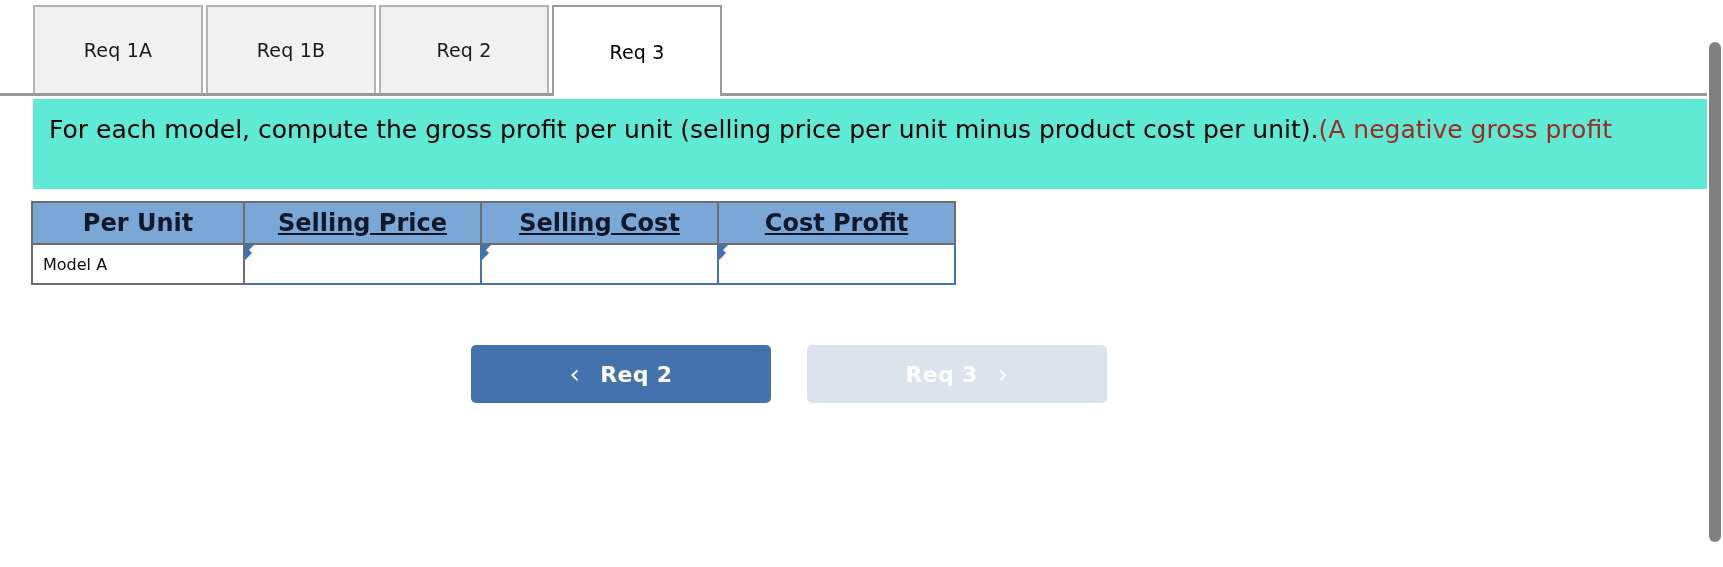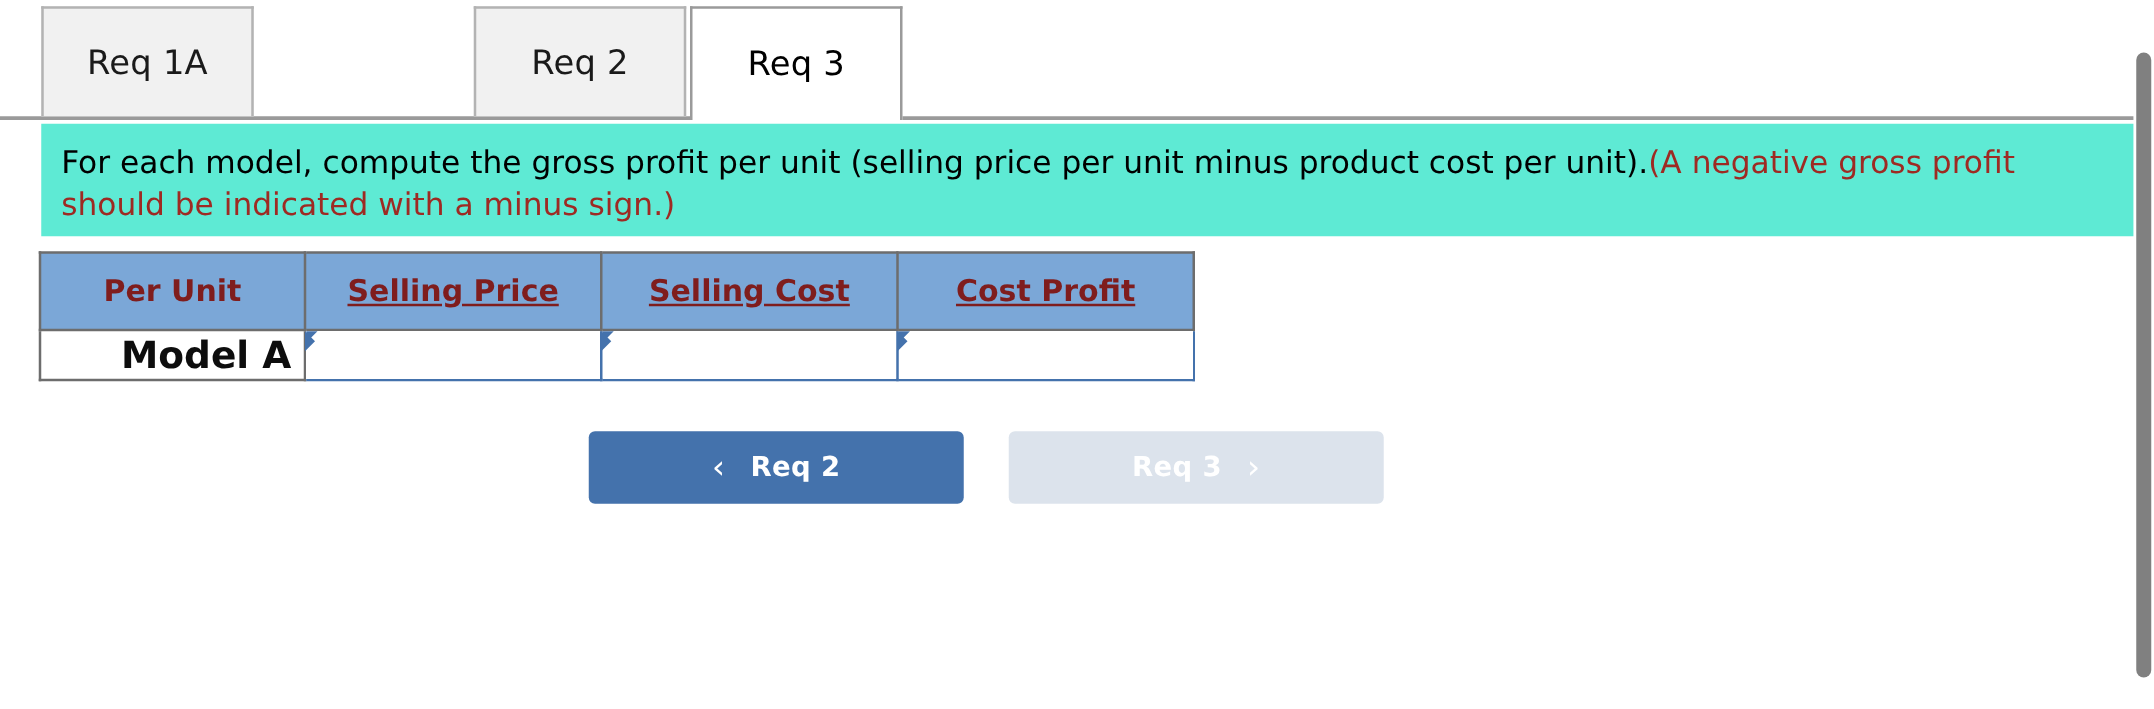--- a/index.html
+++ b/index.html
@@ -37,21 +37,21 @@
     border-bottom: 3px solid #9a9a9a;
   }
   .tab {
     position: absolute;
     top: 5px;
     height: 88px;
     box-sizing: border-box;
     display: flex;
     align-items: center;
     justify-content: center;
-    font-size: 27px;
+    font-size: 19px;
     color: #1a1a1a;
     background: #f1f1f1;
     border: 2px solid #b3b3b3;
     border-bottom: none;
     letter-spacing: .2px;
   }
   .tab.active {
     background: #ffffff;
     border: 2px solid #9a9a9a;
     border-bottom: none;
@@ -87,46 +87,45 @@
   
   #datatable {
     position: absolute;
     left: 31px;
     top: 201px;
     border-collapse: collapse;
     font-size: 24px;
   }
   #datatable th {
     background: #7ba7d7;
-    color: #7f1d1d;
+    color: #0f172a;
     font-weight: bold;
     font-size: 24px;
     border: 2px solid #6d6d6d;
     height: 40px;
-    padding: 10px 14px;
+    padding: 0 14px;
     text-align: center;
     white-space: nowrap;
   }
   #datatable th.col-label  { width: 182px; }
   #datatable th.col-input  { width: 207px; text-decoration: underline; }
 
   #datatable td {
     border: 2px solid #6d6d6d;
     height: 38px;
     padding: 0;
     background: #ffffff;
     vertical-align: middle;
   }
   #datatable td.rowlabel {
-    text-align: right;
+    text-align: left;
     padding: 0 10px;
-    font-size: 30px;
+    font-size: 16px;
     color: #0d0d0d;
     white-space: nowrap;
-    font-weight: bold;
   }
   td.cell-input {
     position: relative;
     border: 2px solid #4472ac !important;
     padding: 0;
   }
   td.cell-input .entry {
     display: block;
     width: 100%;
     height: 38px;
@@ -224,31 +223,33 @@
 </style>
 </head>
 <body>
 
 <div id="viewport">
 
   <div id="tabstrip">
     <div class="tab" style="left:33px;width:170px;">
       <span>Req 1A</span>
     </div>
+    <div class="tab" style="left:206px;width:170px;">
+      <span>Req 1B</span>
+    </div>
     <div class="tab" style="left:379px;width:170px;">
       <span>Req 2</span>
     </div>
     <div class="tab active" style="left:552px;width:170px;">
       <span>Req 3</span>
     </div>
   </div>
 
   <div id="instructions">
     <span>For each model, compute the gross profit per unit (selling price per unit minus product cost per unit).</span><span class="note">(A negative gross profit</span>
-    <span class="line2">should be indicated with a minus sign.)</span>
   </div>
 
   <table id="datatable">
     <thead>
       <tr>
         <th class="col-label">Per Unit</th>
         <th class="col-input">Selling Price</th>
         <th class="col-input">Selling Cost</th>
         <th class="col-input">Cost Profit</th>
       </tr>

